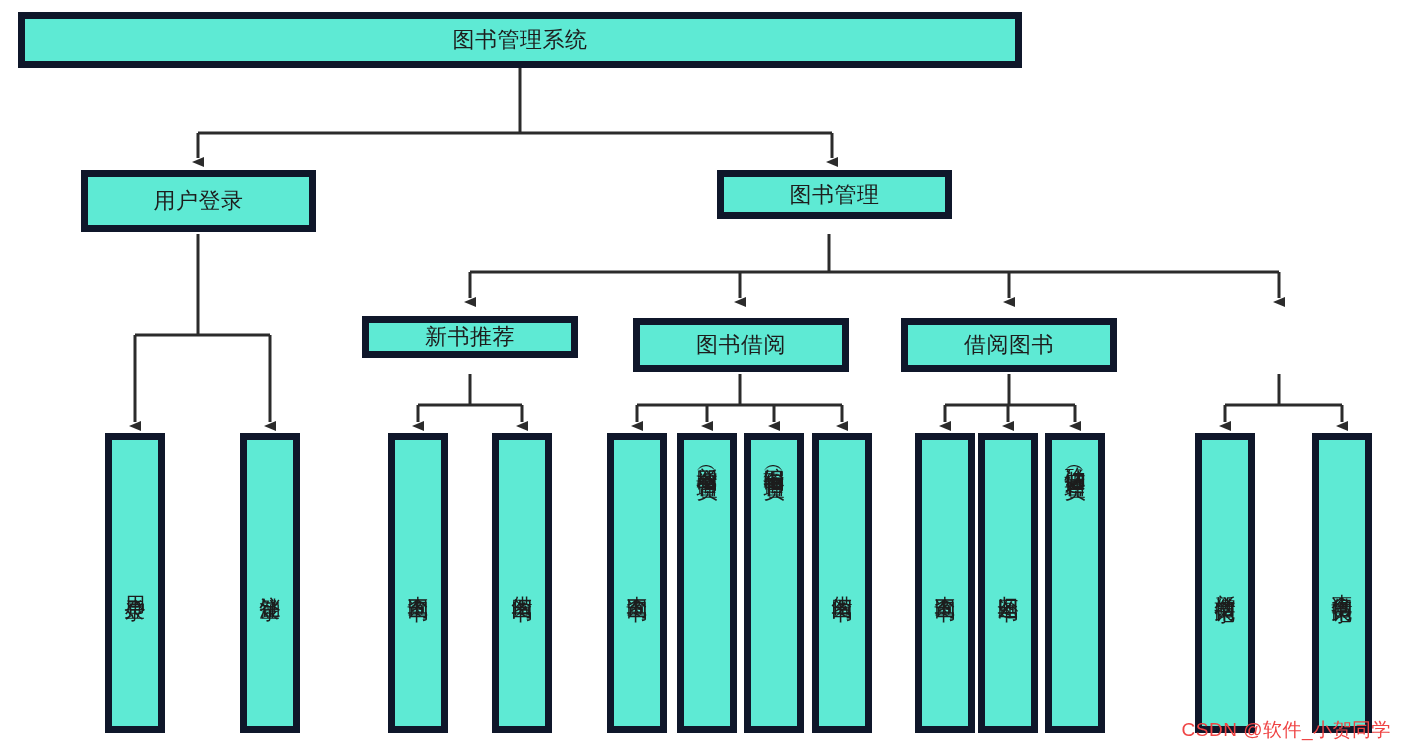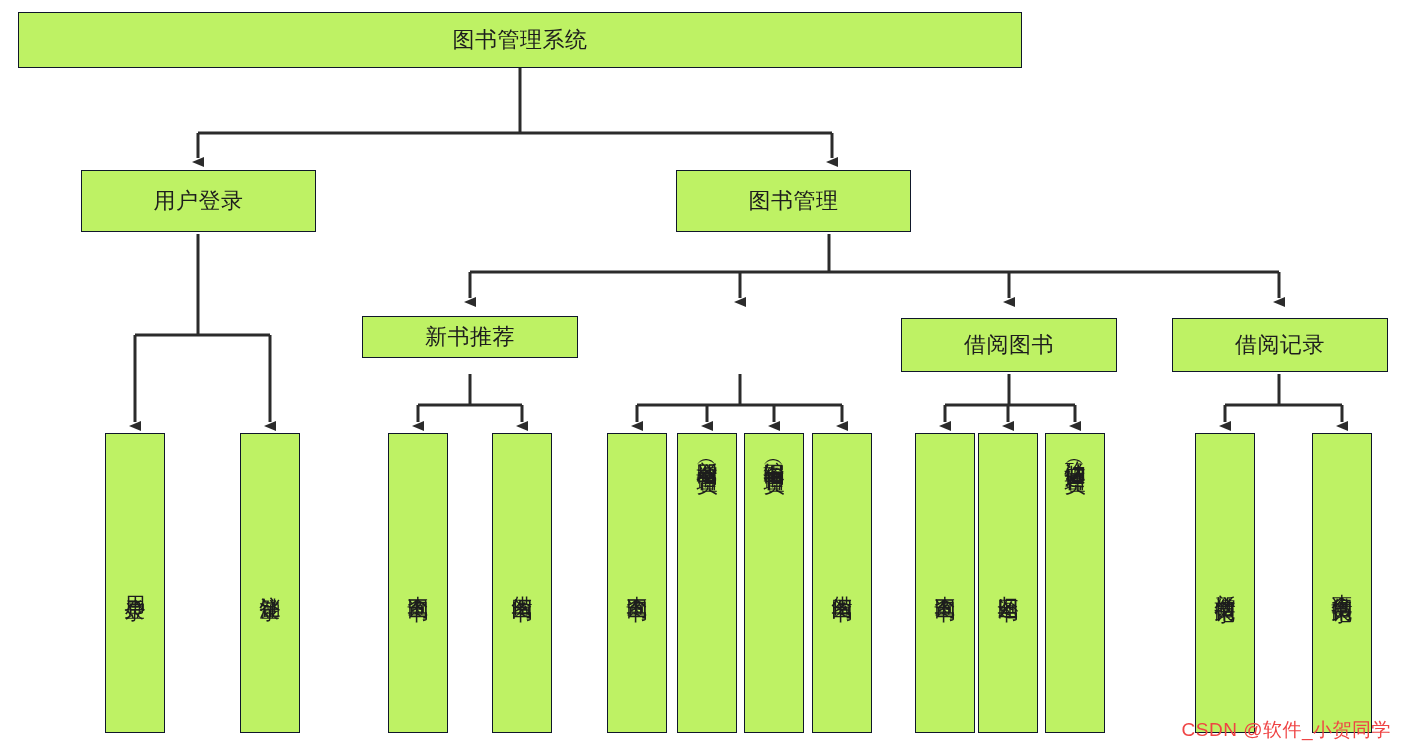--- a/index.html
+++ b/index.html
@@ -25,22 +25,22 @@
     position: absolute;
     left: 0;
     top: 0;
     width: 1405px;
     height: 747px;
     pointer-events: none;
   }
   .node {
     position: absolute;
     box-sizing: border-box;
-    background: #bef264;
-    border: 1px solid #0f172a;
+    background: #5eead4;
+    border: 7px solid #0f172a;
     display: flex;
     align-items: center;
     justify-content: center;
     color: #1d1d1d;
   }
   .node .label {
     font-size: 22px;
     line-height: 1.25;
     letter-spacing: 0.5px;
     white-space: nowrap;
@@ -130,33 +130,33 @@
     </g>
   </svg>
 
   <div class="node" style="left:18px; top:12px; width:1004px; height:56px;">
     <span class="label">图书管理系统</span>
   </div>
 
   <div class="node" style="left:81px; top:170px; width:235px; height:62px;">
     <span class="label">用户登录</span>
   </div>
-  <div class="node" style="left:676px; top:170px; width:235px; height:62px;">
+  <div class="node" style="left:717px; top:170px; width:235px; height:49px;">
     <span class="label">图书管理</span>
   </div>
 
   <div class="node" style="left:362px; top:316px; width:216px; height:42px;">
     <span class="label">新书推荐</span>
   </div>
+  <div class="node" style="left:633px; top:318px; width:216px; height:54px;">
+    <span class="label">图书借阅</span>
+  </div>
   <div class="node" style="left:901px; top:318px; width:216px; height:54px;">
     <span class="label">借阅图书</span>
   </div>
-  <div class="node" style="left:1172px; top:318px; width:216px; height:54px;">
-    <span class="label">借阅记录</span>
-  </div>
 
   <div class="node vertical centered" style="left:105px; top:433px; width:60px; height:300px;">
     <span class="label">用户登录</span>
   </div>
   <div class="node vertical centered" style="left:240px; top:433px; width:60px; height:300px;">
     <span class="label">注销登录</span>
   </div>
 
   <div class="node vertical centered" style="left:388px; top:433px; width:60px; height:300px;">
     <span class="label">查询图书</span>

